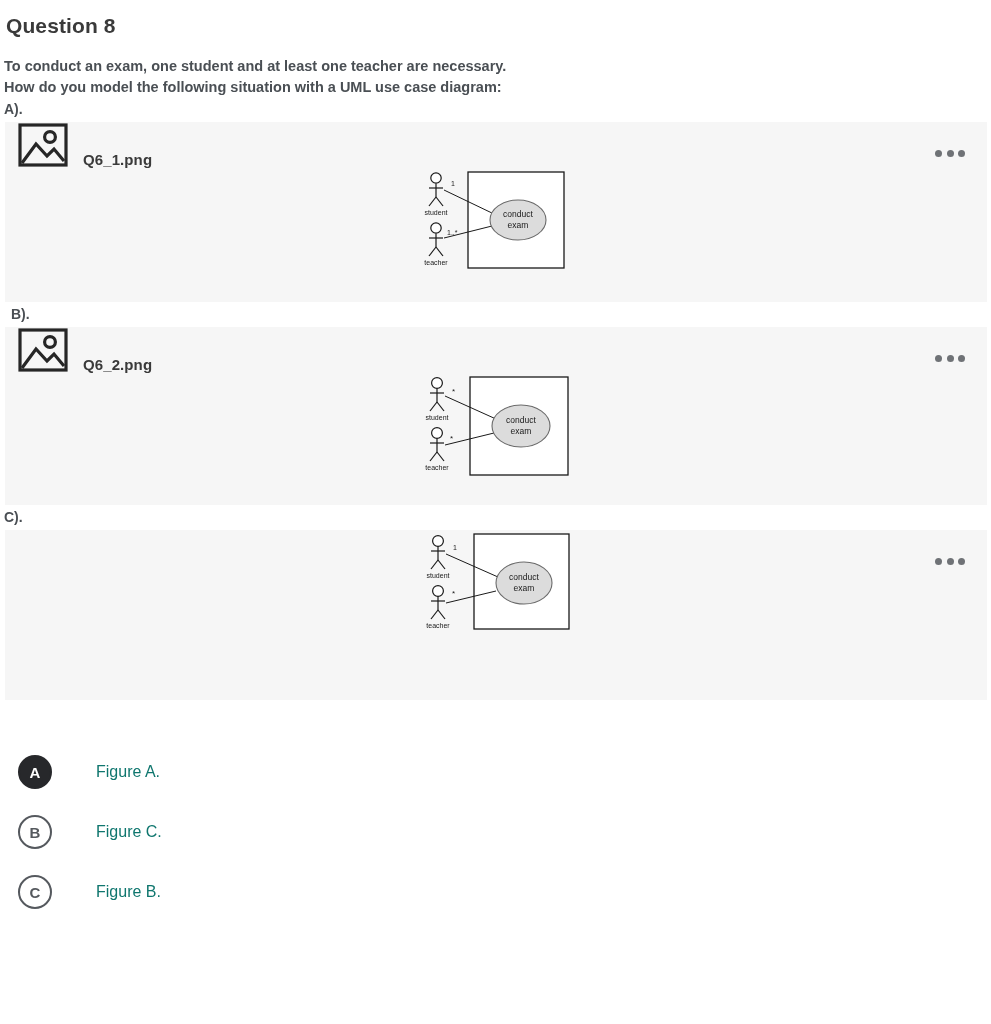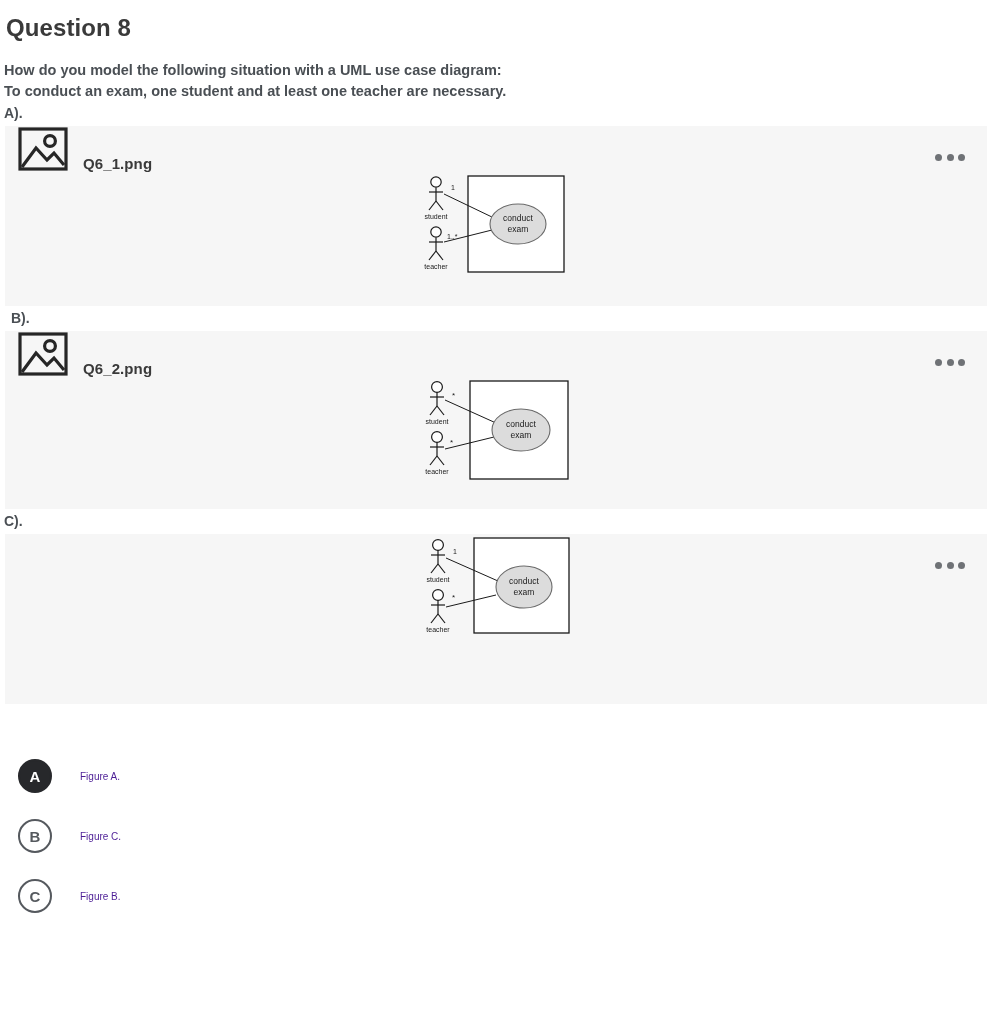--- a/index.html
+++ b/index.html
@@ -10,21 +10,21 @@
   body {
     width: 991px;
     height: 1024px;
     font-family: "Liberation Sans", sans-serif;
     color: #3c4043;
     overflow: hidden;
     position: relative;
   }
 
   .page-title {
-    font-size: 24px;
+    font-size: 21px;
     font-weight: 700;
     color: #3a3a3a;
     padding: 14px 0 0 6px;
     letter-spacing: 0.1px;
   }
 
   .question-body {
     padding: 18px 0 0 4px;
     font-size: 14.5px;
     font-weight: 700;
@@ -117,35 +117,35 @@
     background: #27282b;
     color: #ffffff;
     border: 2px solid #27282b;
   }
   .bullet.unselected {
     background: transparent;
     color: #55595e;
     border: 2px solid #55595e;
   }
   .answer-label {
-    margin-left: 28px;
-    font-size: 10px;
-    color: #4c1d95;
+    margin-left: 44px;
+    font-size: 16px;
+    color: #0f766e;
   }
 
   svg { display: block; }
 </style>
 </head>
 <body>
 
 <div class="page-title">Question 8</div>
 
 <div class="question-body">
+  <span class="qline">To conduct an exam, one student and at least one teacher are necessary.</span>
   <span class="qline">How do you model the following situation with a UML use case diagram:</span>
-  <span class="qline">To conduct an exam, one student and at least one teacher are necessary.</span>
 </div>
 
 <div class="opt-letter">A).</div>
 <div class="attachment-panel" style="height:180px;">
   <div class="attachment-head">
     <span class="img-icon">
       <svg width="52" height="46" viewBox="0 0 52 46">
         <rect x="3" y="3" width="46" height="40" fill="none" stroke="#262626" stroke-width="3.2"></rect>
         <circle cx="33" cy="15" r="5.4" fill="none" stroke="#262626" stroke-width="3.2"></circle>
         <path d="M5 41 L19 22 L30 34 L37 27 L47 39" fill="none" stroke="#262626" stroke-width="3.2" stroke-linejoin="miter"></path>

